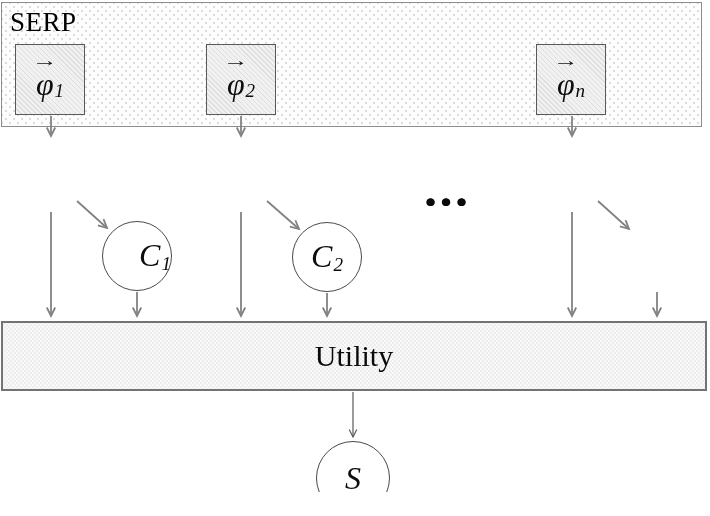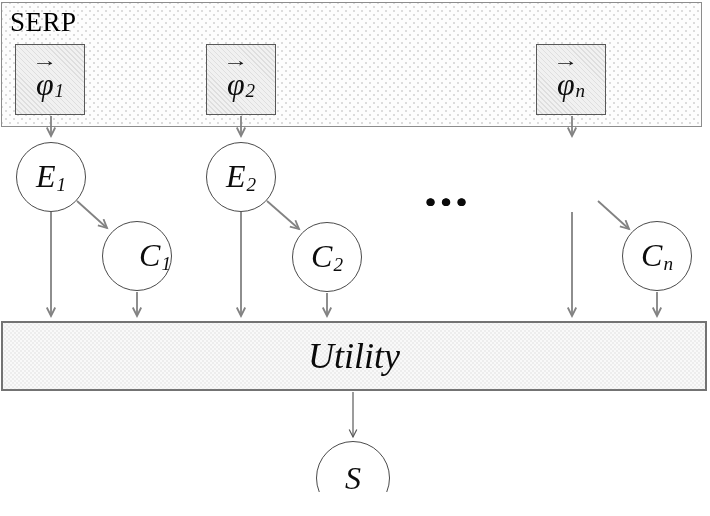--- a/index.html
+++ b/index.html
@@ -108,21 +108,21 @@
     background-image:
       radial-gradient(circle, #f9f9f9 1px, transparent 1px),
       radial-gradient(circle, #f9f9f9 1px, transparent 1px);
     background-size: 4px 4px;
     background-position: 0 0, 2px 2px;
     display: flex;
     align-items: center;
     justify-content: center;
     z-index: 1;
   }
-  .utility-label { font-style: italic; font-size: 36px; color: #0a0a0a; }
+  .utility-label { font-size: 30px; color: #0a0a0a; }
 </style>
 </head>
 <body>
 
 <div class="canvas">
 
   <div class="serp-box">
     <div class="serp-label">SERP</div>
   </div>
 
@@ -177,36 +177,27 @@
   <div class="phi-box" style="left:536px; top:44px;">
     <span class="phi-content">
       <span class="phi-stack">
         <span class="vec-arrow">→</span>
         <span class="phi-main">φ</span>
       </span>
       <span class="phi-sub">n</span>
     </span>
   </div>
 
-  <div class="circle n70" style="left:16px; top:142px;">
-    <span class="nlabel"><span>E</span><span class="sub">1</span></span>
-  </div>
-  <div class="circle n70" style="left:206px; top:142px;">
-    <span class="nlabel"><span>E</span><span class="sub">2</span></span>
-  </div>
 
   <div class="circle n70" style="left:102px; top:221px;justify-content:flex-end;">
     <span class="nlabel"><span>C</span><span class="sub">1</span></span>
   </div>
   <div class="circle n70" style="left:292px; top:222px;justify-content:center;">
     <span class="nlabel"><span>C</span><span class="sub">2</span></span>
   </div>
-  <div class="circle n70" style="left:622px; top:221px;">
-    <span class="nlabel"><span>C</span><span class="sub">n</span></span>
-  </div>
 
   <div class="dots">…</div>
 
   <div class="circle n74" style="left:316px; top:441px;">
     <span class="nlabel"><span>S</span></span>
   </div>
 
 </div>
 
 </body></html>

